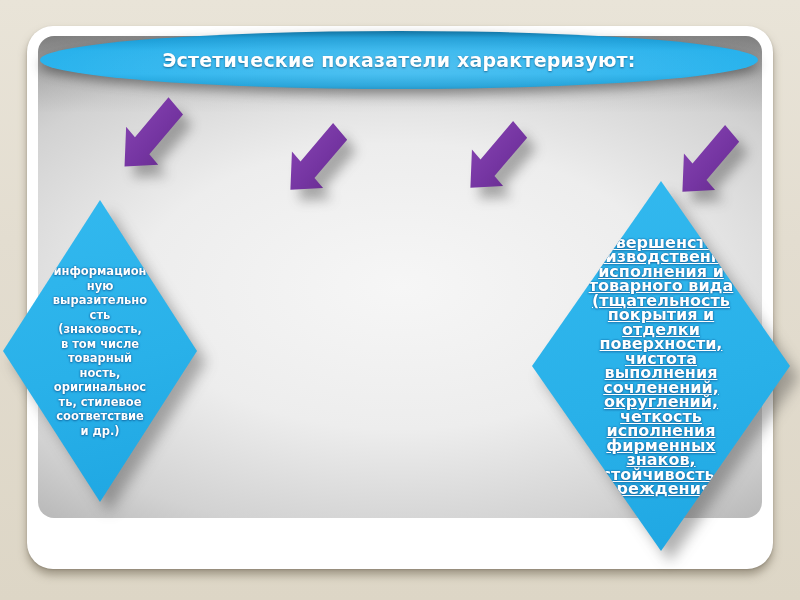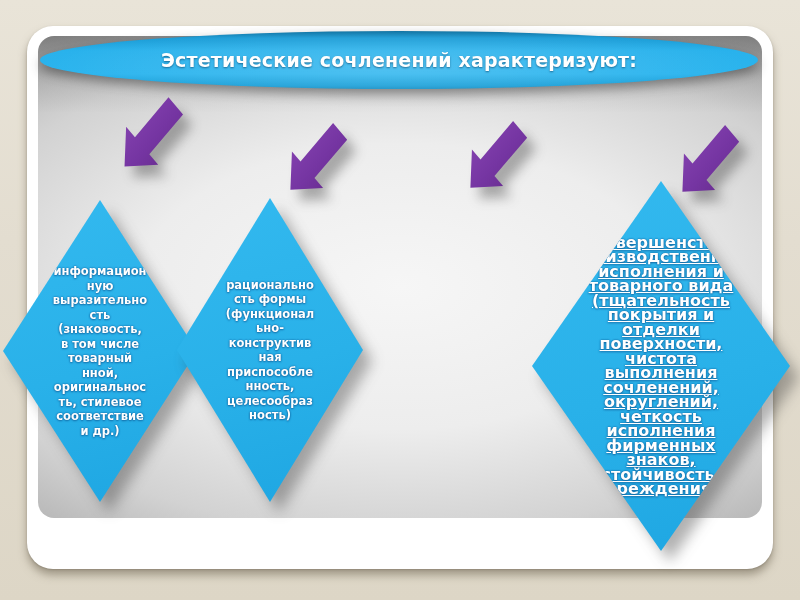--- a/index.html
+++ b/index.html
@@ -89,21 +89,21 @@
   </defs>
 </svg>
 
 <div class="stage">
 
   <div class="frame">
     <div class="panel"></div>
   </div>
 
   <div class="banner">
-    <div class="banner-title">Эстетические сочленений характеризуют:</div>
+    <div class="banner-title">Эстетические показатели характеризуют:</div>
   </div>
 
   <svg id="a1" class="arrow" width="68" height="78" viewBox="0 0 60 58" preserveAspectRatio="none">
     <polygon fill="url(#purpleGrad)" points="42.8,2.4 55.6,15.2 25.9,44.8 33.7,52.6 4.0,54.0 5.4,24.3 13.2,32.1"></polygon>
   </svg>
   <svg id="a2" class="arrow" width="66" height="75" viewBox="0 0 60 58" preserveAspectRatio="none">
     <polygon fill="url(#purpleGrad)" points="42.8,2.4 55.6,15.2 25.9,44.8 33.7,52.6 4.0,54.0 5.4,24.3 13.2,32.1"></polygon>
   </svg>
   <svg id="a3" class="arrow" width="66" height="75" viewBox="0 0 60 58" preserveAspectRatio="none">
     <polygon fill="url(#purpleGrad)" points="42.8,2.4 55.6,15.2 25.9,44.8 33.7,52.6 4.0,54.0 5.4,24.3 13.2,32.1"></polygon>
@@ -114,42 +114,28 @@
 
   <div id="d1" class="diamond-wrap">
     <div class="diamond">
       <div class="diamond-text">информацион
 ную
 выразительно
 сть
 (знаковость,
 в том числе
 товарный
-нной,
+ность,
 оригинальнос
 ть, стилевое
 соответствие
 и др.)</div>
     </div>
   </div>
 
-  <div id="d2" class="diamond-wrap">
-    <div class="diamond">
-      <div class="diamond-text">рационально
-сть формы
-(функционал
-ьно-
-конструктив
-ная
-приспособле
-нность,
-целесообраз
-ность)</div>
-    </div>
-  </div>
 
 
   <div id="d4" class="diamond-wrap">
     <div class="diamond">
       <div class="diamond-text">совершенство
 производственного
 исполнения и
 товарного вида
 (тщательность
 покрытия и

